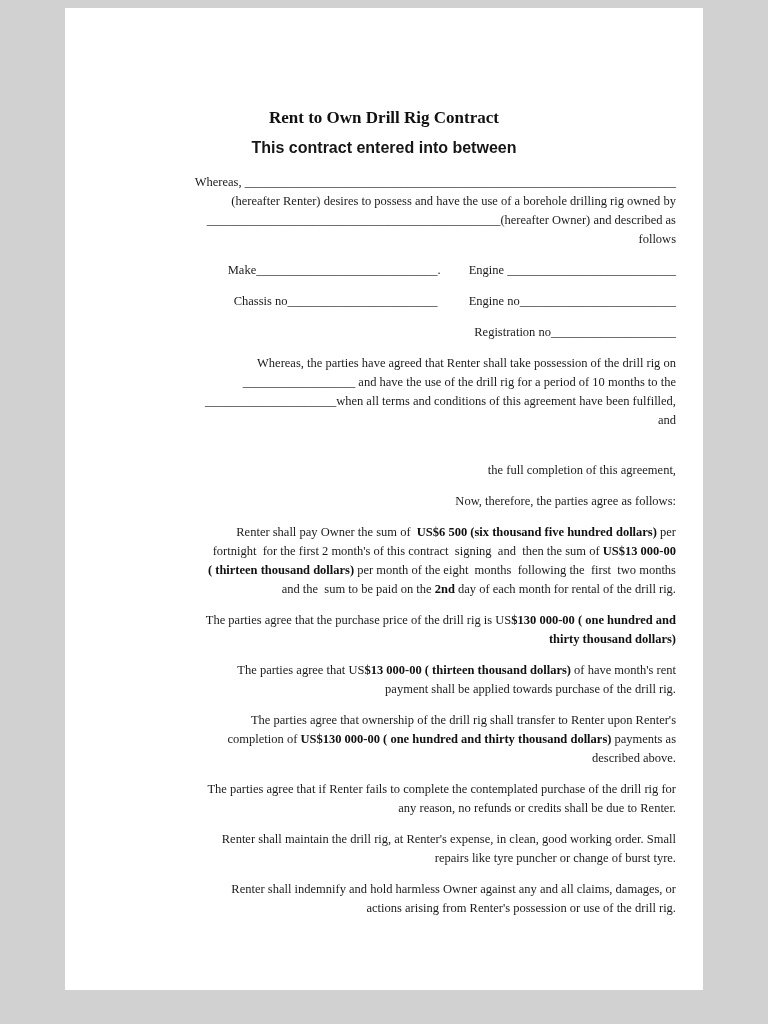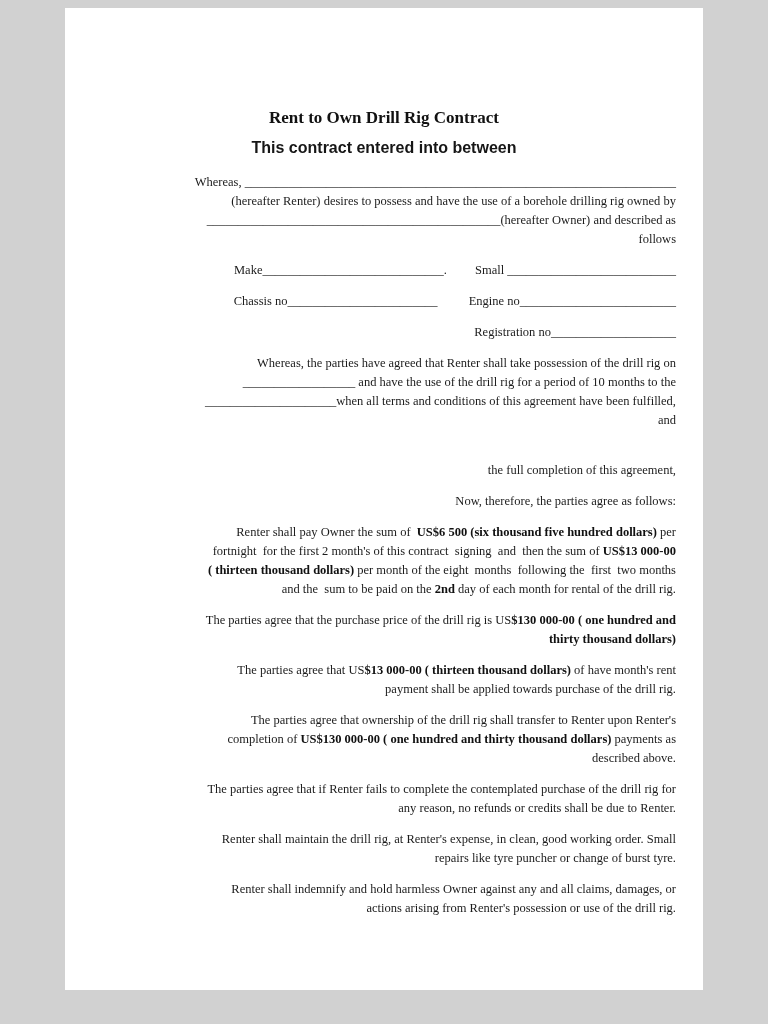--- a/index.html
+++ b/index.html
@@ -53,21 +53,21 @@
 </style>
 </head>
 <body>
 
 <div class="viewport">
   <div class="page">
     <h1 class="doc-title">Rent to Own Drill Rig Contract</h1>
     <div class="doc-subtitle">This contract entered into between</div>
     <div class="doc-body" id="doc-body">
         <p><span>Whereas, </span><span>_____________________________________________________________________</span><br><span>(hereafter Renter) desires to possess and have the use of a borehole drilling rig owned by</span><br><span>_______________________________________________</span><span>(hereafter Owner) and described as</span><br><span>follows</span></p>
-        <p><span>Make</span><span>_____________________________</span><span>.         Small </span><span>___________________________</span></p>
+        <p><span>Make</span><span>_____________________________</span><span>.         Engine </span><span>___________________________</span></p>
         <p><span>Chassis no</span><span>________________________</span><span>          Engine no</span><span>_________________________</span></p>
         <p><span>Registration no</span><span>____________________</span></p>
         <p><span>Whereas, the parties have agreed that Renter shall take possession of the drill rig on</span><br><span>__________________</span><span> and have the use of the drill rig for a period of 10 months to the</span><br><span>_____________________</span><span>when all terms and conditions of this agreement have been fulfilled,</span><br><span>and</span></p>
         <p><br><span>the full completion of this agreement,</span></p>
         <p><span>Now, therefore, the parties agree as follows:</span></p>
         <p><span>Renter shall pay Owner the sum of  </span><b>US$6 500 (six thousand five hundred dollars)</b><span> per</span><br><span>fortnight  for the first 2 month's of this contract  signing  and  then the sum of </span><b>US$13 000-00</b><br><b>( thirteen thousand dollars)</b><span> per month of the eight  months  following the  first  two months</span><br><span>and the  sum to be paid on the </span><b>2nd</b><span> day of each month for rental of the drill rig.</span></p>
         <p><span>The parties agree that the purchase price of the drill rig is US</span><b>$130 000-00 ( one hundred and</b><br><b>thirty thousand dollars)</b></p>
         <p><span>The parties agree that US</span><b>$13 000-00 ( thirteen thousand dollars)</b><span> of have month's rent</span><br><span>payment shall be applied towards purchase of the drill rig.</span></p>
         <p><span>The parties agree that ownership of the drill rig shall transfer to Renter upon Renter's</span><br><span>completion of </span><b>US$130 000-00 ( one hundred and thirty thousand dollars)</b><span> payments as</span><br><span>described above.</span></p>
         <p><span>The parties agree that if Renter fails to complete the contemplated purchase of the drill rig for</span><br><span>any reason, no refunds or credits shall be due to Renter.</span></p>

